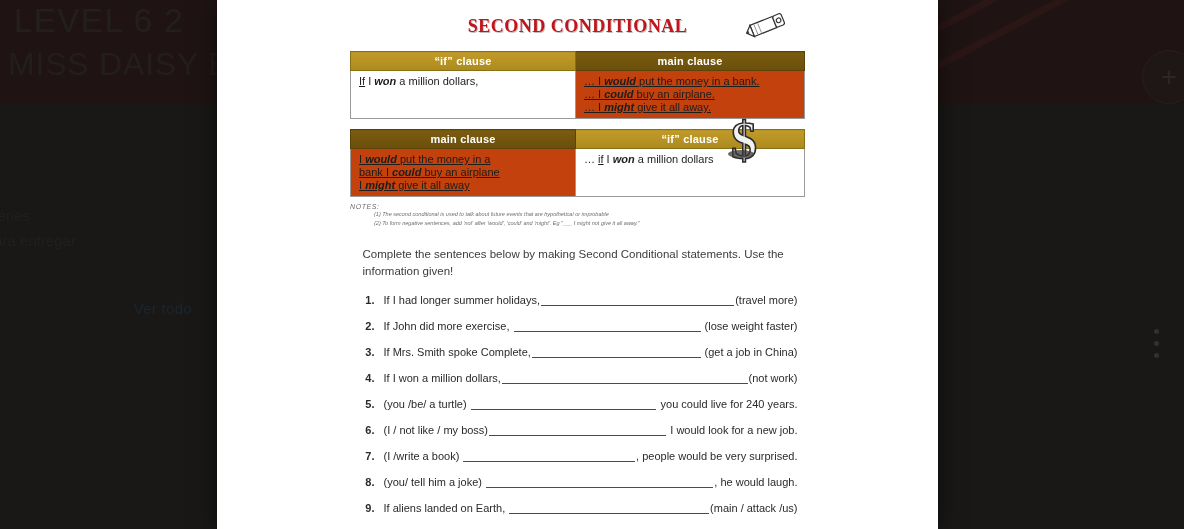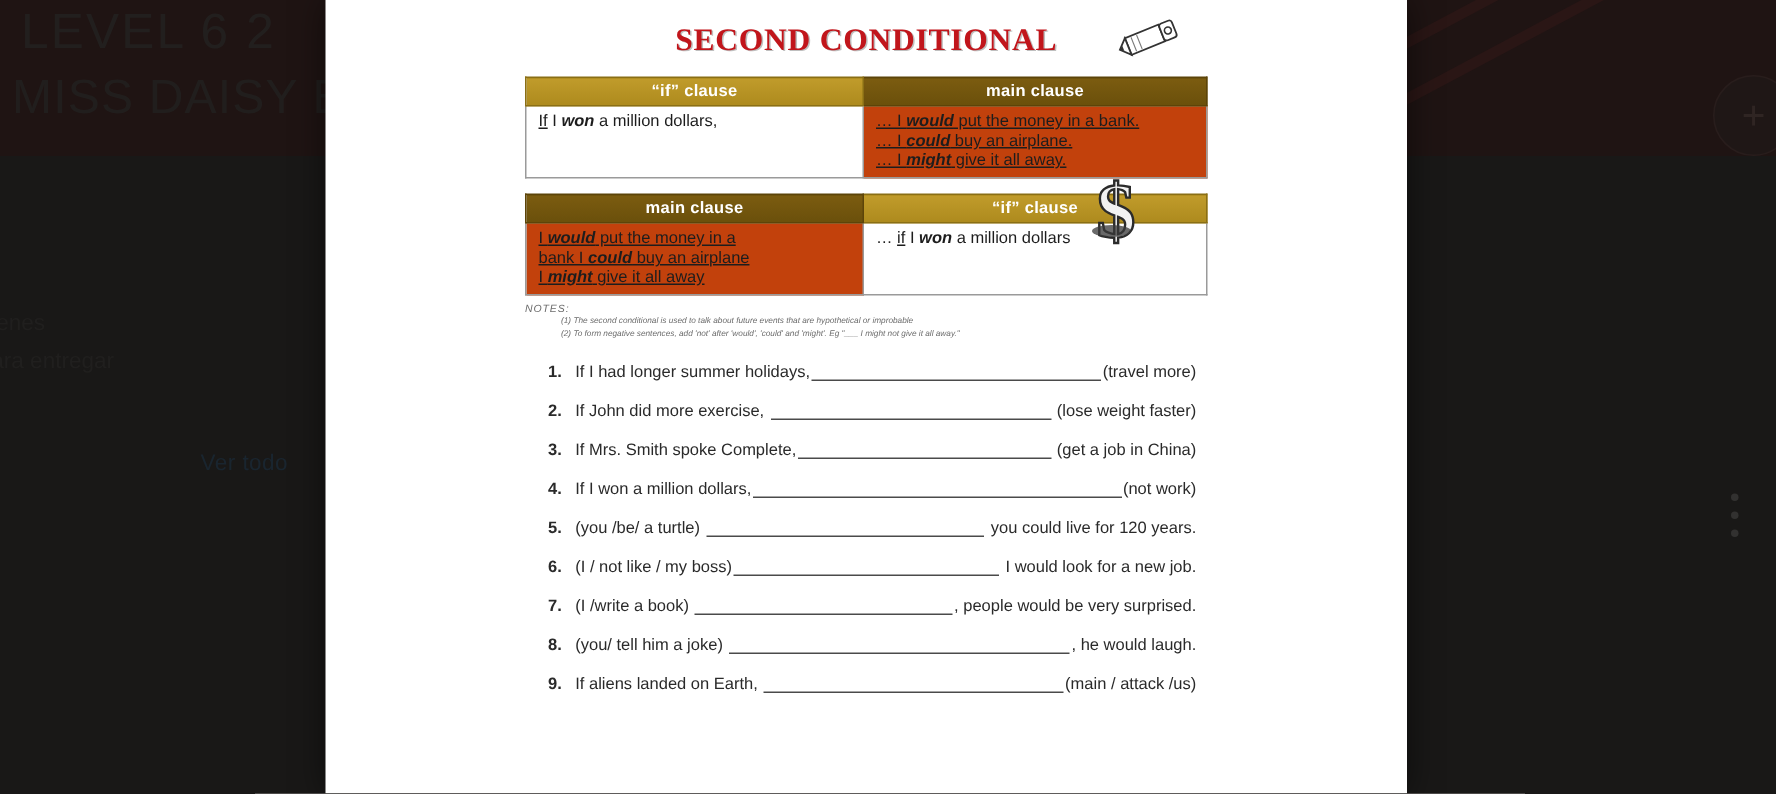--- a/index.html
+++ b/index.html
@@ -136,21 +136,21 @@
   }
 
   .title-row {
     position: relative;
     text-align: center;
     height: 36px;
   }
   .doc-title {
     font-family: "Liberation Serif", serif;
     font-weight: bold;
-    font-size: 21px;
+    font-size: 18px;
     letter-spacing: .5px;
     color: #c1151b;
     line-height: 34px;
     text-shadow: 1px 1px 0 rgba(0,0,0,.25);
   }
   .pencil {
     position: absolute;
     left: 528px; top: 2px;
     width: 44px; height: 28px;
   }
@@ -347,20 +347,21 @@
         <text x="6" y="48" font-family="Liberation Serif, serif" font-size="52" font-weight="bold" fill="#f2f2f2" stroke="#2b2b2b" stroke-width="1.6">$</text>
         <ellipse cx="16" cy="44" rx="13" ry="4" fill="#3a3a3a" opacity=".75"></ellipse>
       </svg>
 
       <div class="notes">
         <div class="notes-h">NOTES:</div>
         <div class="notes-l">(1)    The second conditional is used to talk about future events that are hypothetical or improbable</div>
         <div class="notes-l">(2)    To form negative sentences, add 'not' after 'would', 'could' and 'might'. Eg "___  I might not give it all away."</div>
       </div>
 
+      <div class="instr">Complete the sentences below by making Second Conditional statements. Use  the information given!</div>
 
       <ul class="ex-list">
         <li class="ex-item">
           <span class="ex-num">1.</span>
           <span class="ex-body">
             <span class="ex-pre">If I had longer summer holidays,</span>
             <span class="blank"></span>
             <span class="ex-post">(travel more)</span>
           </span>
         </li>
@@ -386,21 +387,21 @@
             <span class="ex-pre">If I won a million dollars,</span>
             <span class="blank"></span>
             <span class="ex-post">(not work)</span>
           </span>
         </li>
         <li class="ex-item">
           <span class="ex-num">5.</span>
           <span class="ex-body">
             <span class="ex-pre">(you /be/ a turtle) </span>
             <span class="blank"></span>
-            <span class="ex-post"> you could live for 120 years.</span>
+            <span class="ex-post"> you could live for 240 years.</span>
           </span>
         </li>
         <li class="ex-item">
           <span class="ex-num">6.</span>
           <span class="ex-body">
             <span class="ex-pre">(I / not like / my boss)</span>
             <span class="blank"></span>
             <span class="ex-post"> I would look for a new job.</span>
           </span>
         </li>

